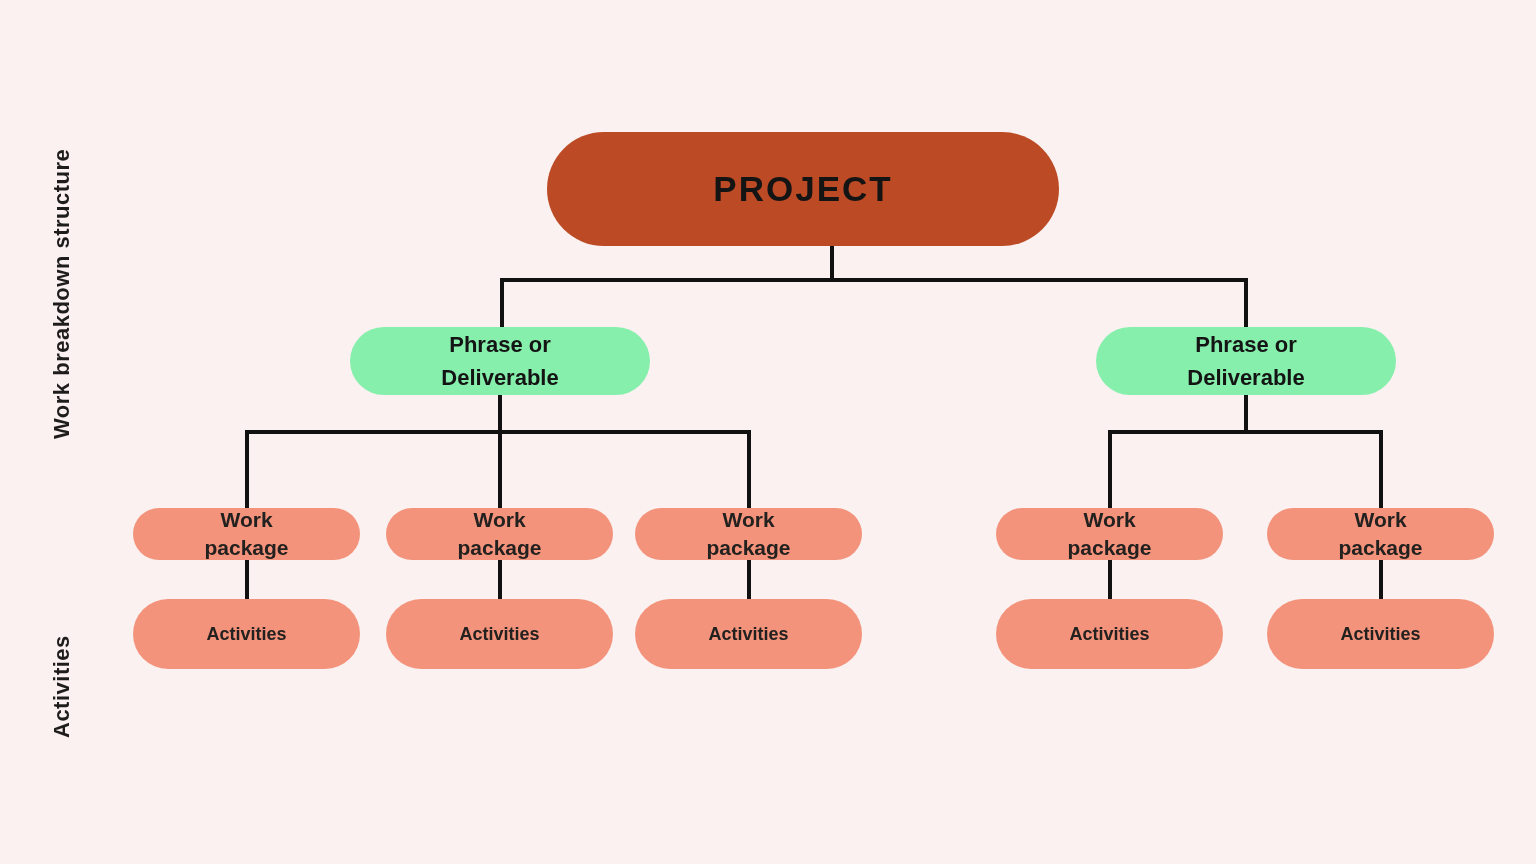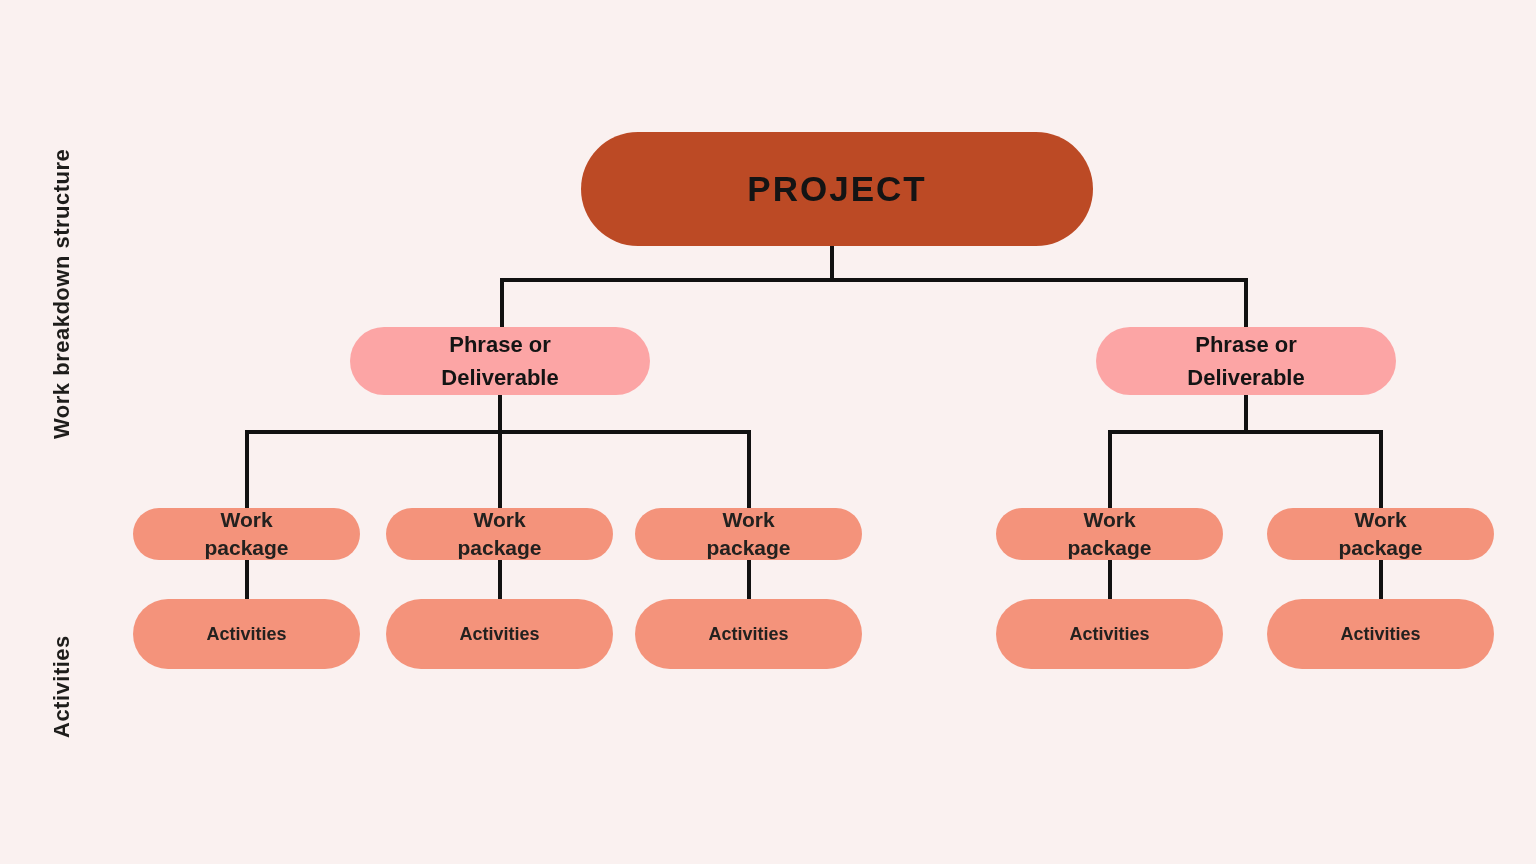--- a/index.html
+++ b/index.html
@@ -30,31 +30,31 @@
     z-index: 2;
     display: flex;
     align-items: center;
     justify-content: center;
     text-align: center;
     font-weight: bold;
     white-space: pre-line;
     box-sizing: border-box;
   }
   .node-root {
-    left: 581px; top: 132px;
+    left: 547px; top: 132px;
     width: 512px; height: 114px;
     background: #bc4a25;
     border-radius: 57px;
     font-size: 35px;
     letter-spacing: 2px;
     color: #141414;
   }
   .node-branch {
     width: 300px; height: 68px;
-    background: #fca5a5;
+    background: #86efac;
     border-radius: 34px;
     font-size: 22px;
     line-height: 1.5;
     color: #141414;
   }
   #branch-0 { left: 350px; top: 327px; }
   #branch-1 { left: 1096px; top: 327px; }
 
   .node-wp {
     width: 227px; height: 52px;

